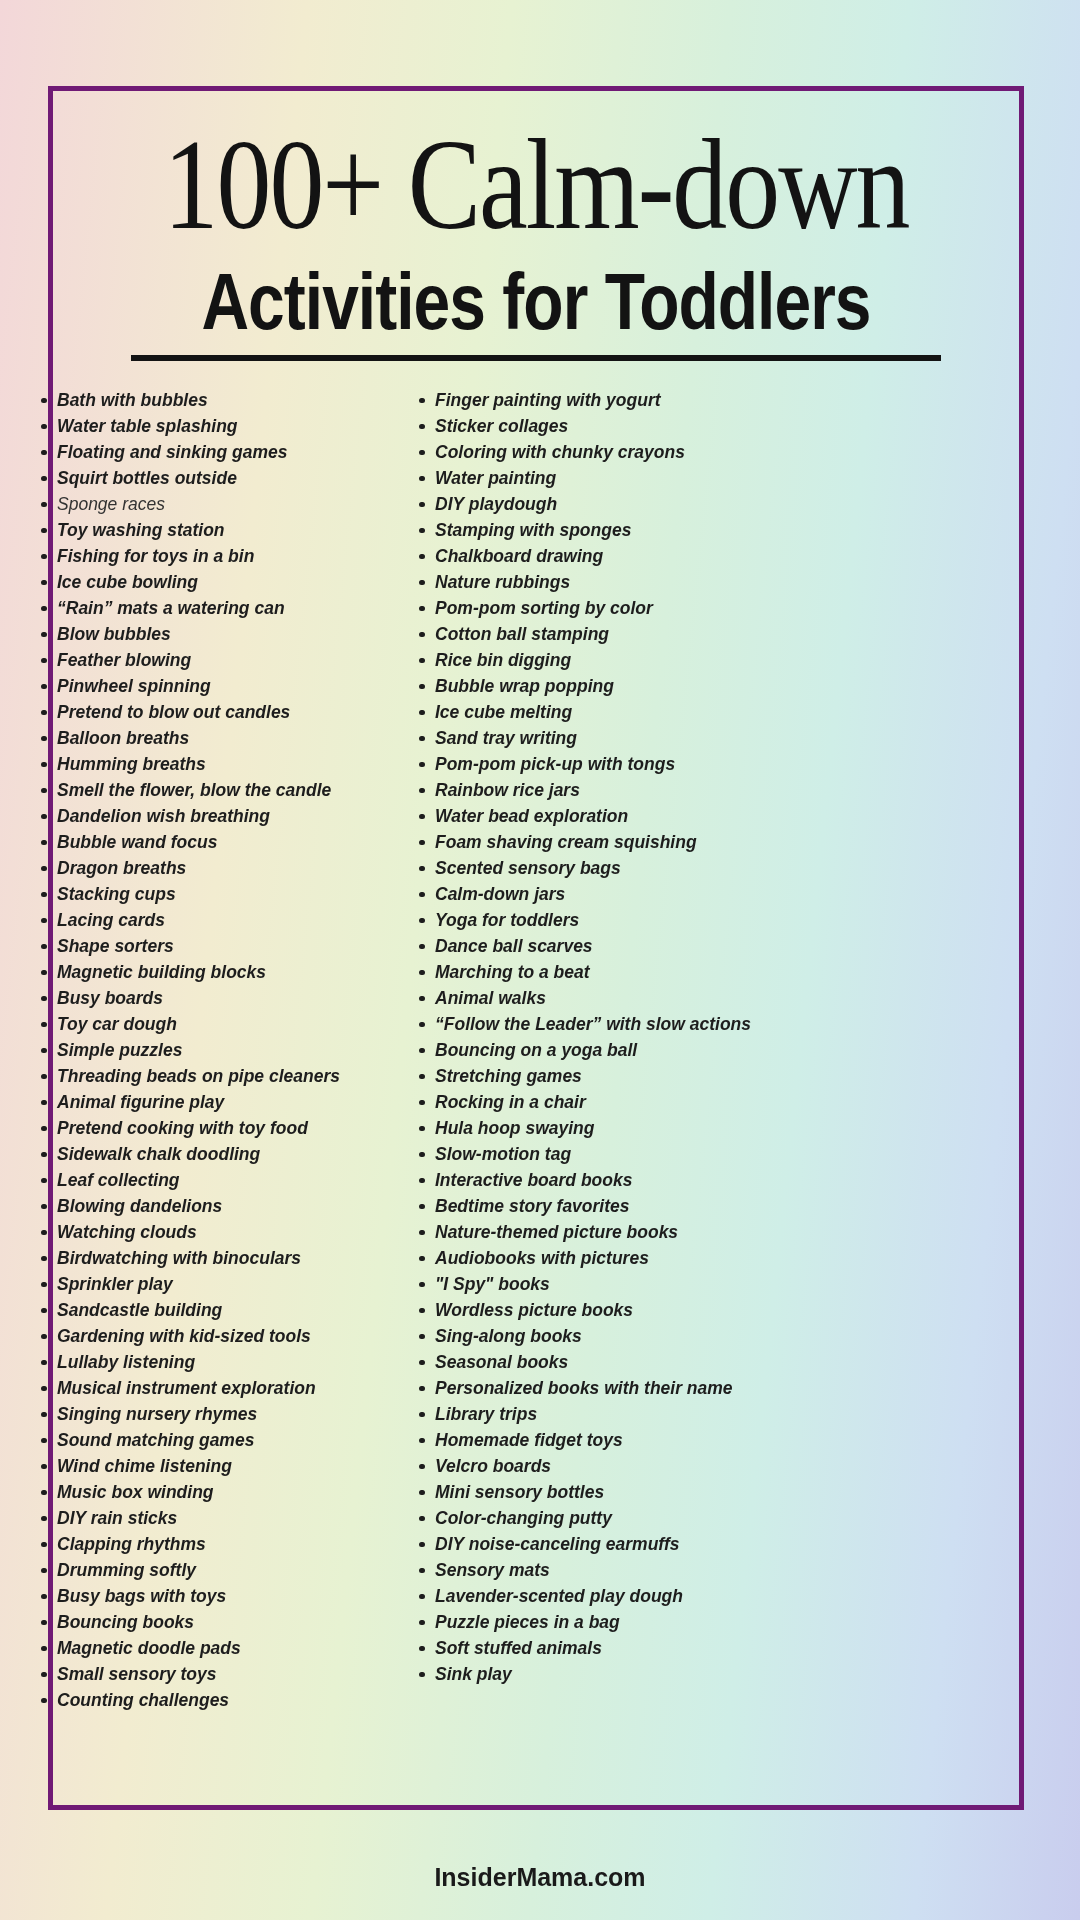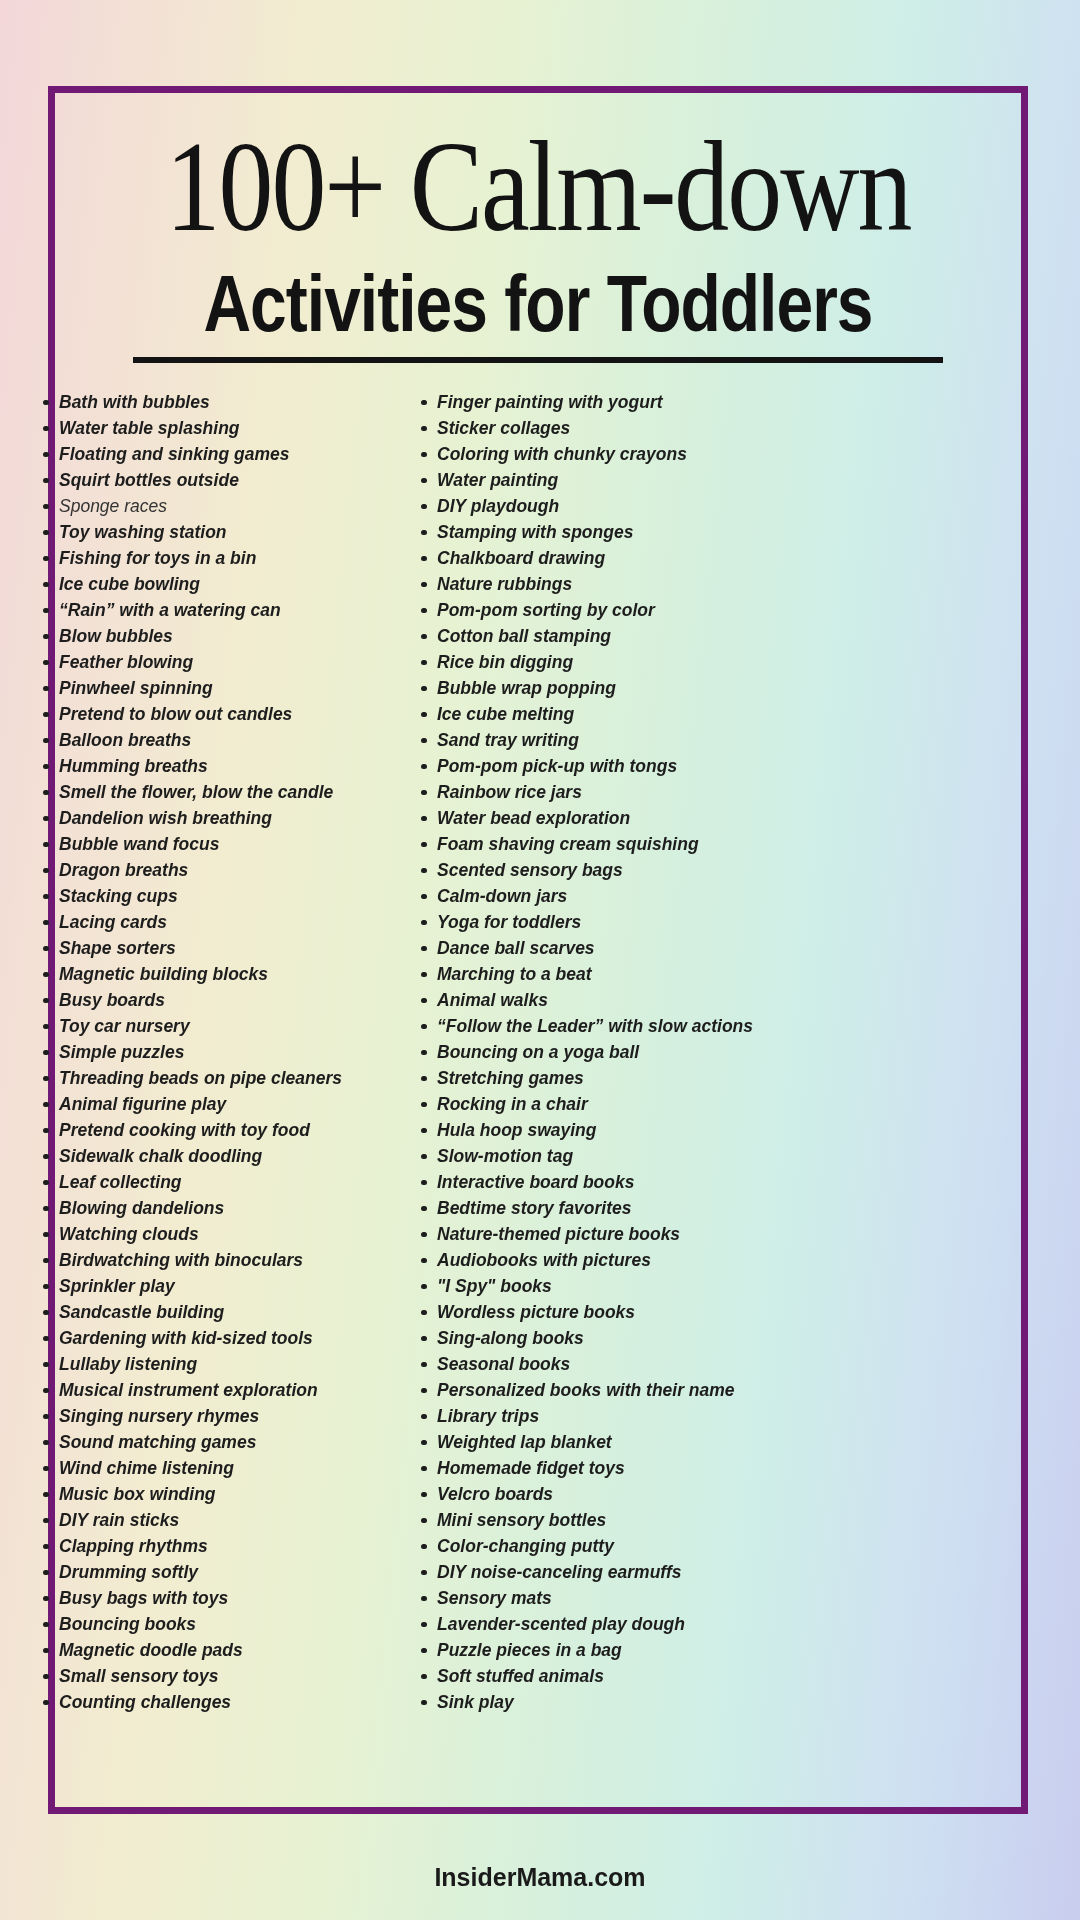--- a/index.html
+++ b/index.html
@@ -9,21 +9,21 @@
     overflow: hidden;
     font-family: "Liberation Sans", sans-serif;
     background: linear-gradient(96deg,
       #f3d7d9 0%, #f2ecd0 24%, #e7f2d2 40%, #d7f0dc 57%,
       #cfeee7 71%, #cedff2 87%, #c9cdee 100%);
   }
   .frame {
     position: absolute;
     left: 48px; top: 86px;
     width: 966px; height: 1714px;
-    border: 7px solid #701a75;
+    border: 5px solid #701a75;
     box-sizing: content-box;
   }
   header { text-align: center; }
   .title-serif {
     margin: 18px 0 0 0;
     font-family: "Liberation Serif", serif;
     font-weight: 400;
     font-size: 112px;
     line-height: 150px;
     letter-spacing: -2px;
@@ -97,37 +97,37 @@
   <div class="columns">
     <ul class="activity-list col-left" id="col-left">
         <li>Bath with bubbles</li>
         <li>Water table splashing</li>
         <li>Floating and sinking games</li>
         <li>Squirt bottles outside</li>
         <li class="regular">Sponge races</li>
         <li>Toy washing station</li>
         <li>Fishing for toys in a bin</li>
         <li>Ice cube bowling</li>
-        <li>“Rain” with a watering can</li>
+        <li>“Rain” mats a watering can</li>
         <li>Blow bubbles</li>
         <li>Feather blowing</li>
         <li>Pinwheel spinning</li>
         <li>Pretend to blow out candles</li>
         <li>Balloon breaths</li>
         <li>Humming breaths</li>
         <li>Smell the flower, blow the candle</li>
         <li>Dandelion wish breathing</li>
         <li>Bubble wand focus</li>
         <li>Dragon breaths</li>
         <li>Stacking cups</li>
         <li>Lacing cards</li>
         <li>Shape sorters</li>
         <li>Magnetic building blocks</li>
         <li>Busy boards</li>
-        <li>Toy car nursery</li>
+        <li>Toy car dough</li>
         <li>Simple puzzles</li>
         <li>Threading beads on pipe cleaners</li>
         <li>Animal figurine play</li>
         <li>Pretend cooking with toy food</li>
         <li>Sidewalk chalk doodling</li>
         <li>Leaf collecting</li>
         <li>Blowing dandelions</li>
         <li>Watching clouds</li>
         <li>Birdwatching with binoculars</li>
         <li>Sprinkler play</li>
@@ -182,21 +182,20 @@
         <li>Interactive board books</li>
         <li>Bedtime story favorites</li>
         <li>Nature-themed picture books</li>
         <li>Audiobooks with pictures</li>
         <li>"I Spy" books</li>
         <li>Wordless picture books</li>
         <li>Sing-along books</li>
         <li>Seasonal books</li>
         <li>Personalized books with their name</li>
         <li>Library trips</li>
-        <li>Weighted lap blanket</li>
         <li>Homemade fidget toys</li>
         <li>Velcro boards</li>
         <li>Mini sensory bottles</li>
         <li>Color-changing putty</li>
         <li>DIY noise-canceling earmuffs</li>
         <li>Sensory mats</li>
         <li>Lavender-scented play dough</li>
         <li>Puzzle pieces in a bag</li>
         <li>Soft stuffed animals</li>
         <li>Sink play</li>

